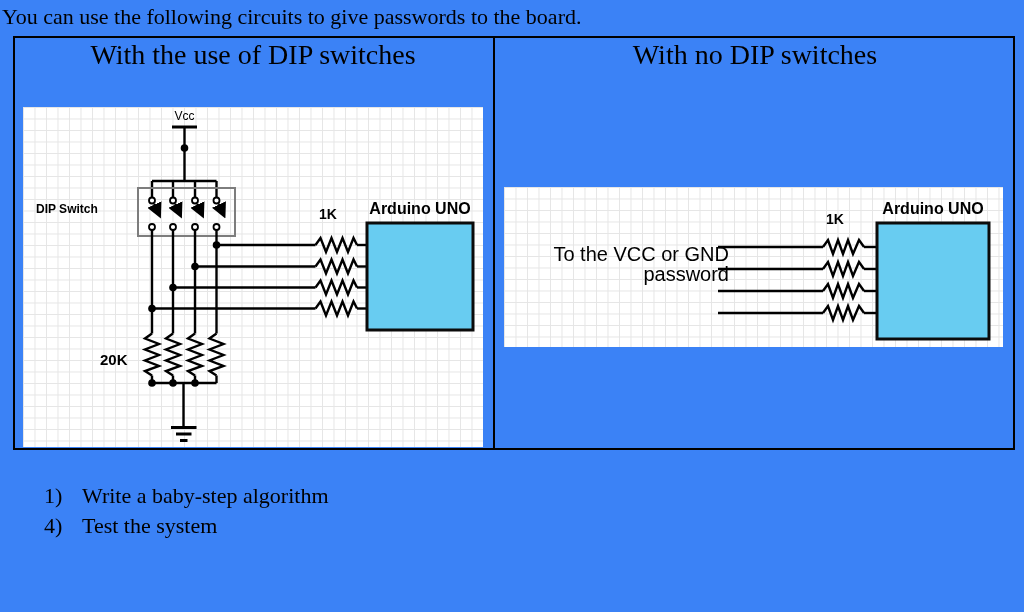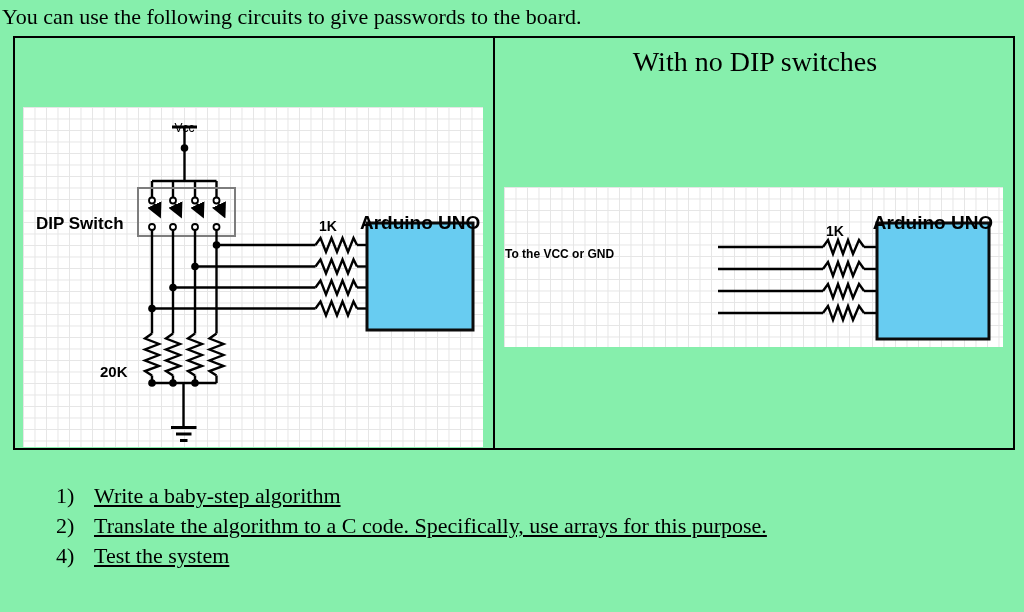--- a/index.html
+++ b/index.html
@@ -1,50 +1,51 @@
 <!DOCTYPE html>
 <html><head>
 <meta charset="utf-8">
 <style>
   html,body{margin:0;padding:0;background:#fff;}
-  #page{position:relative;width:1024px;height:612px;background:#86efac;overflow:hidden;
+  #page{position:relative;width:1024px;height:612px;background:#3b82f6;overflow:hidden;
         font-family:"Liberation Serif",serif;color:#000;}
   .abs{position:absolute;}
   .doc-title{font-size:22px;line-height:27px;white-space:nowrap;}
   .table-frame{border:2px solid #000;box-sizing:border-box;background:transparent;}
   .cell-divider{background:#000;}
   .cell-header{font-size:28px;line-height:32px;text-align:center;white-space:nowrap;}
   .gridbg{background-color:#fff;
     background-image:linear-gradient(to right,#e5e5e5 1px,transparent 1px),
                      linear-gradient(to bottom,#e5e5e5 1px,transparent 1px);
     background-size:11.5px 11.5px;}
-  .circ-label{font-family:"Liberation Sans",sans-serif;font-weight:bold;white-space:nowrap;margin-top:12px;}
+  .circ-label{font-family:"Liberation Sans",sans-serif;font-weight:bold;white-space:nowrap;}
   .lbl-vcc{font-size:12px;font-weight:normal;text-align:center;}
-  .lbl-dip{font-size:17px;}
+  .lbl-dip{font-size:12px;}
   .lbl-res{font-size:14px;text-align:left;}
-  .lbl-uno{font-size:19px;text-align:center;}
+  .lbl-uno{font-size:16px;text-align:center;}
   .lbl-10k{font-size:15px;}
-  .annotation{font-family:"Liberation Sans",sans-serif;font-weight:bold;font-size:12px;
-              line-height:20px;text-align:left;}
+  .annotation{font-family:"Liberation Sans",sans-serif;font-weight:normal;font-size:20px;
+              line-height:20px;text-align:right;}
   svg{display:block;}
   .task-list{font-size:22px;line-height:30px;}
   .task-row{white-space:nowrap;}
   .task-num{display:inline-block;width:38px;}
 </style>
 </head>
 <body>
 
 <div id="page">
 
   <div class="abs doc-title" style="left:2px;top:3px;">You can use the following circuits to give passwords to the board.</div>
 
   <div class="abs table-frame" style="left:13px;top:36px;width:1002px;height:414px;"></div>
   <div class="abs cell-divider" style="left:493px;top:36px;width:2px;height:414px;"></div>
 
-  <div class="abs cell-header" style="left:495px;top:46px;width:520px;">With no DIP switches</div>
+  <div class="abs cell-header" style="left:13px;top:39px;width:480px;">With the use of DIP switches</div>
+  <div class="abs cell-header" style="left:495px;top:39px;width:520px;">With no DIP switches</div>
 
   <div class="abs gridbg" style="left:23px;top:107px;width:460px;height:340px;"></div>
   <div class="abs gridbg" style="left:504px;top:187px;width:499px;height:160px;"></div>
 
   <svg class="abs" style="left:0;top:0;" width="1024" height="612" viewBox="0 0 1024 612">
     <defs>
       <marker id="arrowhead" markerWidth="7" markerHeight="7" refX="5.5" refY="3.5" orient="auto">
         <path d="M0,0 L7,3.5 L0,7 Z" fill="#000"></path>
       </marker>
     </defs>
@@ -171,29 +172,27 @@
   </svg>
 
   <div class="abs circ-label lbl-vcc" style="left:167px;top:109px;width:35px;">Vcc</div>
   <div class="abs circ-label lbl-dip" style="left:36px;top:202px;">DIP Switch</div>
   <div class="abs circ-label lbl-res" style="left:319px;top:206px;width:36px;">1K</div>
   <div class="abs circ-label lbl-uno" style="left:360px;top:200px;width:120px;">Arduino UNO</div>
   <div class="abs circ-label lbl-10k" style="left:100px;top:351px;">20K</div>
 
   <div class="abs annotation" style="left:505px;top:244px;width:224px;">
     <div>To the VCC or GND</div>
+    <div>password</div>
   </div>
   <div class="abs circ-label lbl-res" style="left:826px;top:211px;width:36px;">1K</div>
   <div class="abs circ-label lbl-uno" style="left:871px;top:200px;width:124px;">Arduino UNO</div>
 
-  <div class="abs task-list" style="left:56px;top:481px;text-decoration:underline;">
+  <div class="abs task-list" style="left:44px;top:481px;">
     <div class="task-row">
       <span class="task-num">1)</span><span>Write a baby-step algorithm</span>
-    </div>
-    <div class="task-row">
-      <span class="task-num">2)</span><span>Translate the algorithm to a C code. Specifically, use arrays for this purpose.</span>
     </div>
     <div class="task-row">
       <span class="task-num">4)</span><span>Test the system</span>
     </div>
   </div>
 
 </div>
 
 </body></html>

